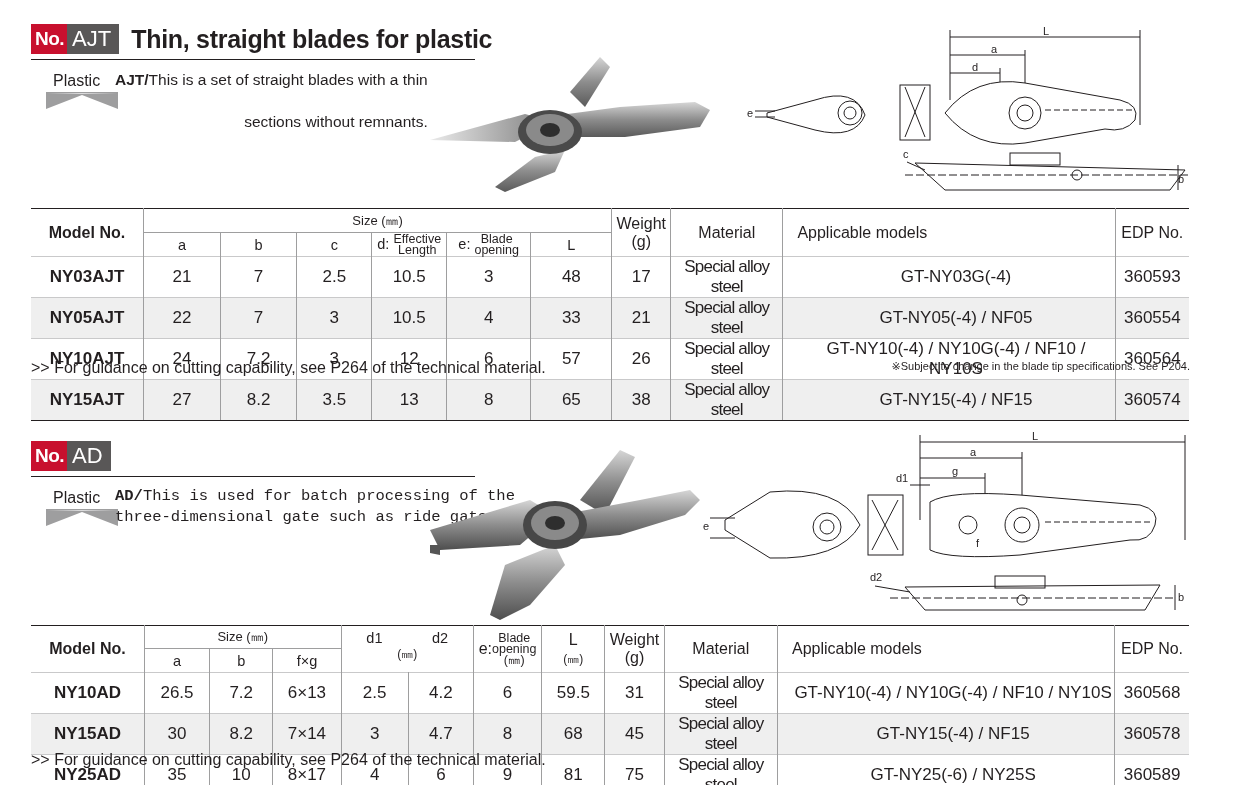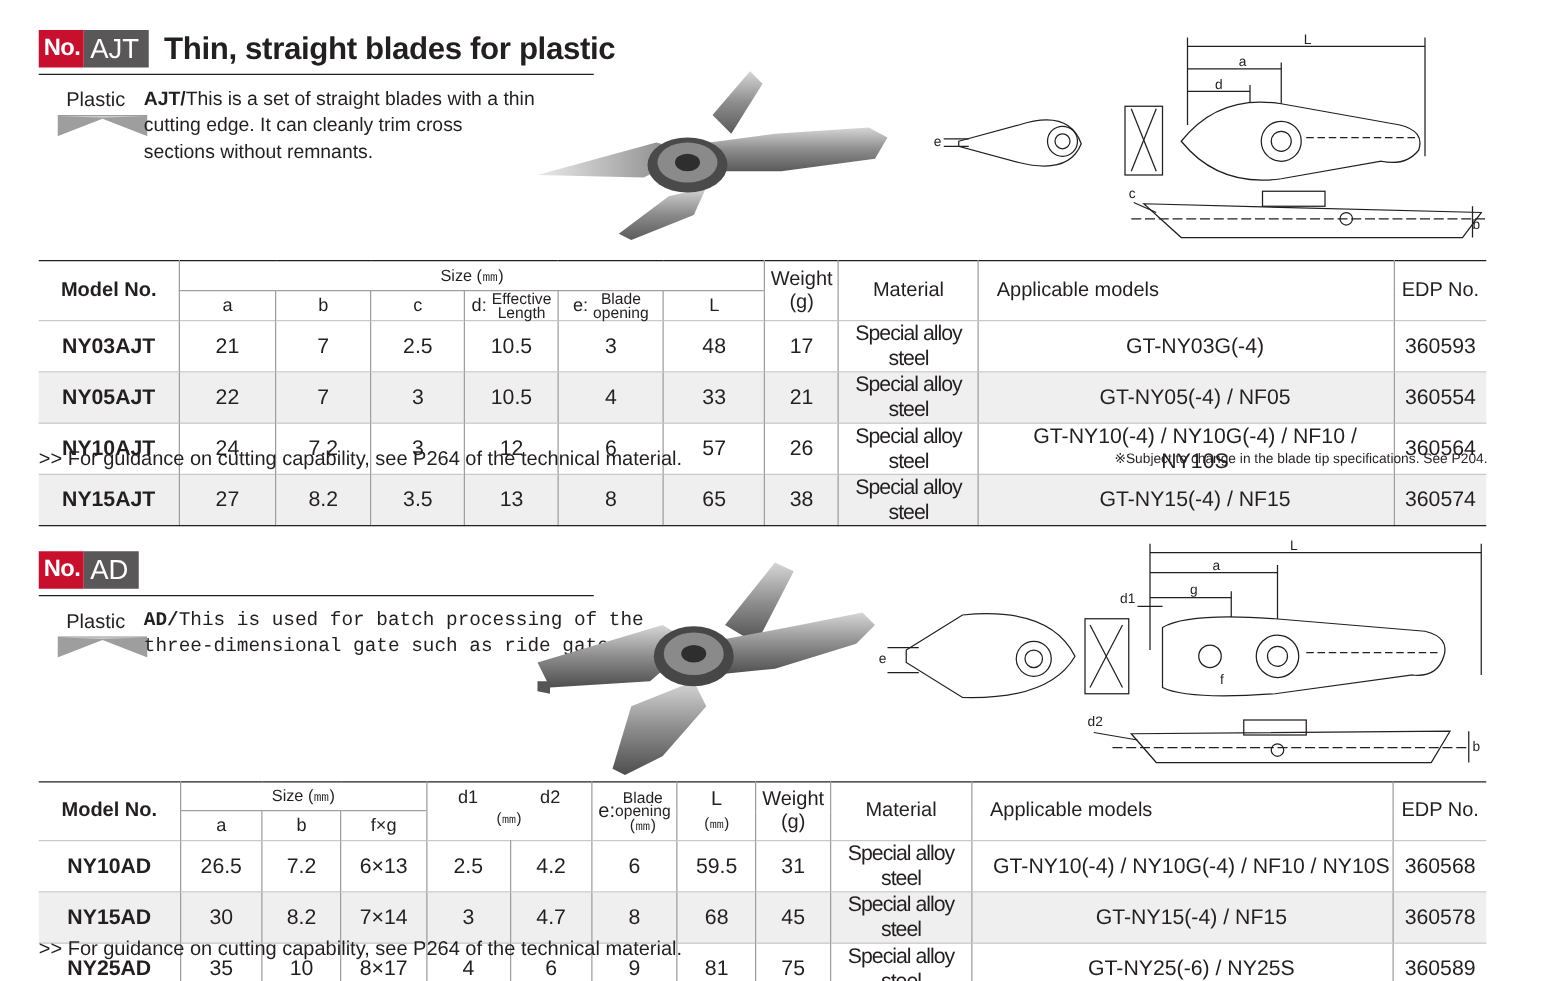--- a/index.html
+++ b/index.html
@@ -62,23 +62,23 @@
   <div class="hdr-rule" style="top:59px;"></div>
 
   <div class="plastic" style="top:70px;">
     <span class="lbl">Plastic</span>
     <svg width="72" height="18">
       <polygon points="0,0 72,0 72,17 36,3 0,17" fill="#9e9e9f"></polygon>
       <polygon points="1,1 71,1 36,2" fill="#dcdcdd"></polygon>
     </svg>
   </div>
 
-  <div class="desc" style="left:115px; top:69px;">
+  <div class="desc" style="left:115px; top:69px;text-align:right;">
     <b>AJT/</b><span>This is a set of straight blades with a thin</span><br>
-    <span>cutting edge. It can cleanly trim cross</span><br>
+    <br>
     <span>sections without remnants.</span>
   </div>
 
   <svg class="photo" style="left:425px; top:52px;" width="290" height="145">
     <defs>
       <linearGradient id="g1" x1="0" y1="0" x2="0" y2="1">
           <stop offset="0" stop-color="#d6d6d6"></stop>
           <stop offset="0.5" stop-color="#8d8d8d"></stop>
           <stop offset="1" stop-color="#5a5a5a"></stop>
         </linearGradient>

